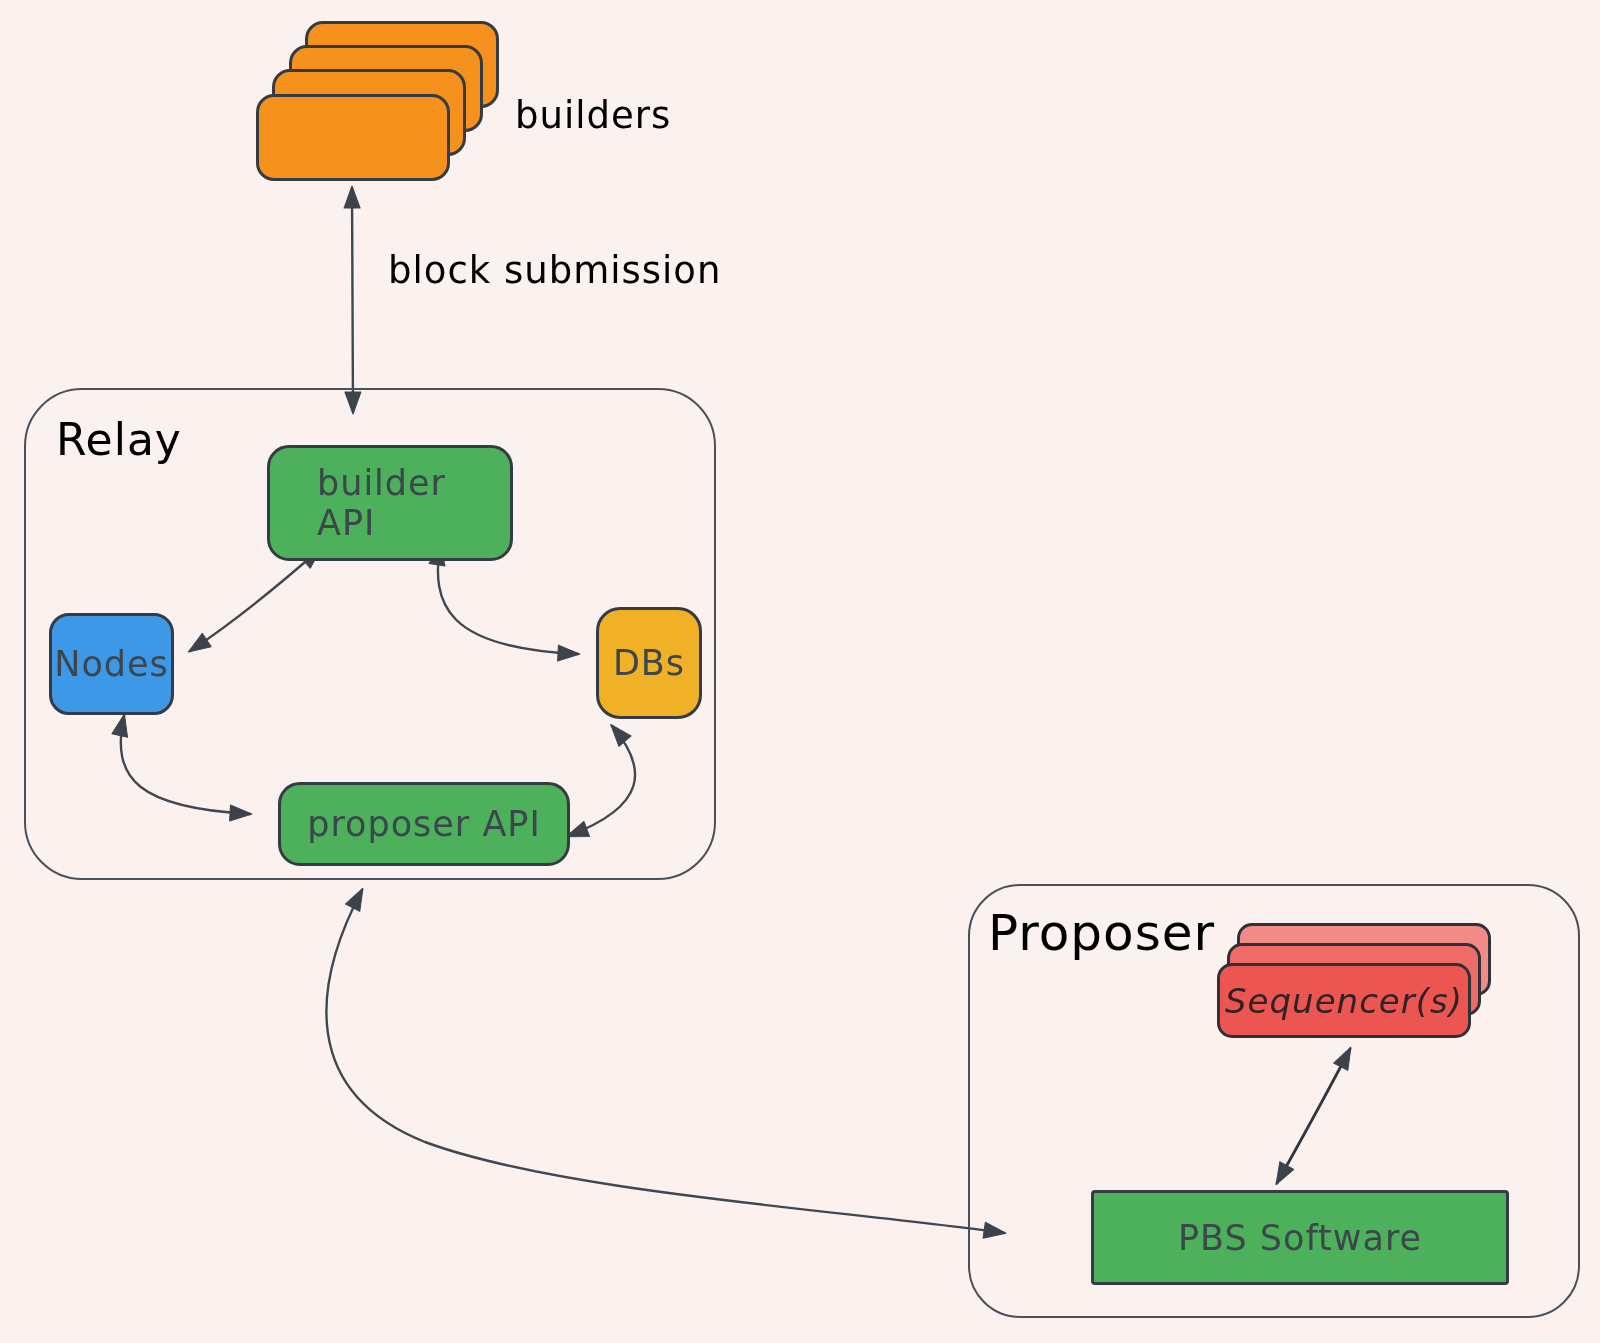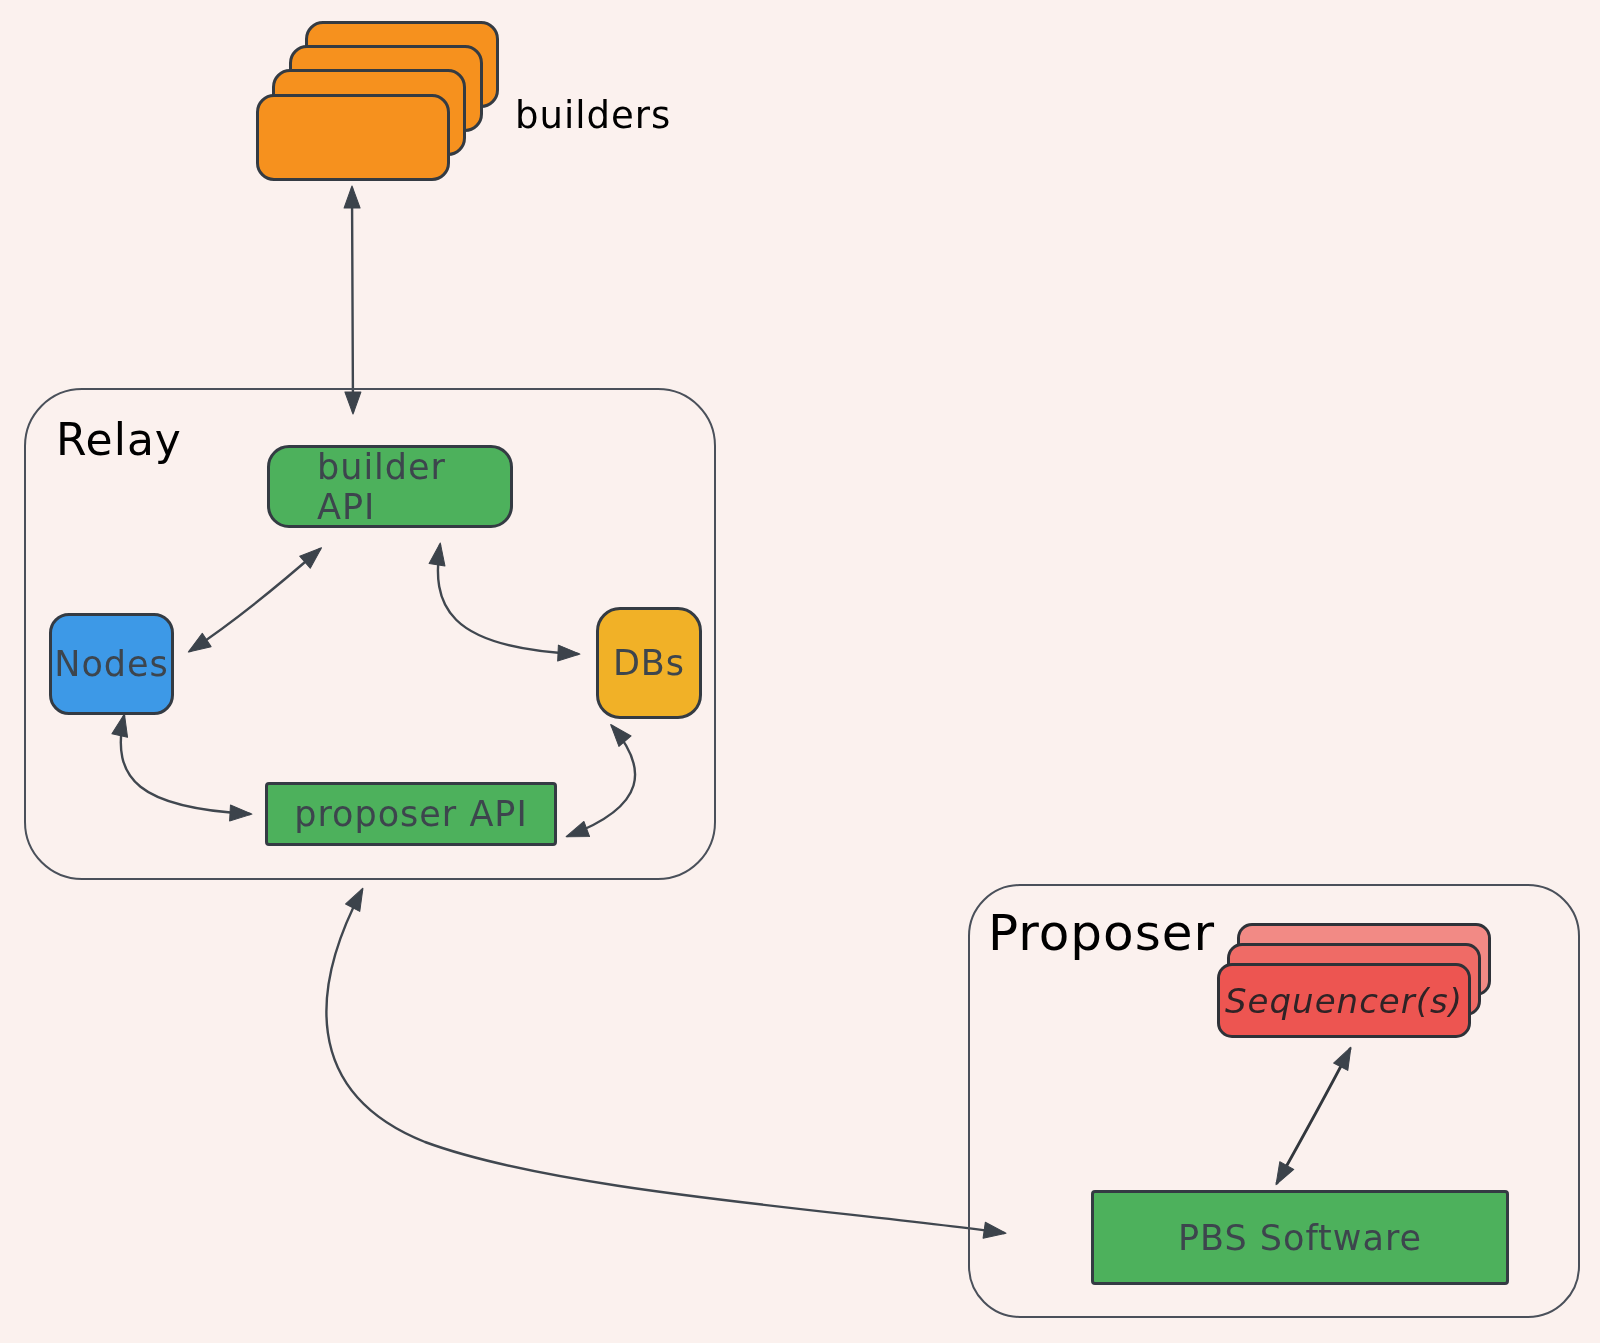--- a/index.html
+++ b/index.html
@@ -72,37 +72,38 @@
   </svg>
 
   <div>
     <div class="stack-card orange-card" style="left:305px; top:21px;"></div>
     <div class="stack-card orange-card" style="left:289px; top:45px;"></div>
     <div class="stack-card orange-card" style="left:272px; top:69px;"></div>
     <div class="stack-card orange-card" style="left:256px; top:94px;"></div>
   </div>
   <div class="free-label" style="left:515px; top:94px;">builders</div>
 
+  <div class="free-label" style="left:388px; top:249px;">block submission</div>
 
   <div class="container-box" style="left:24px; top:388px; width:688px; height:488px; border-radius:58px;"></div>
   <div class="free-label" style="left:56px; top:414px; font-size:44px;">Relay</div>
 
-  <div class="node green" style="left:267px; top:445px; width:246px; height:83px; border-radius:22px;padding-left:47px;">
+  <div class="node green" style="left:267px; top:445px; width:246px; height:116px; border-radius:22px;padding-left:47px;">
     <span>builder API</span>
   </div>
 
   <div class="node yellow" style="left:596px; top:607px; width:106px; height:112px; border-radius:24px;">
     <span>DBs</span>
   </div>
 
   <div class="node blue" style="left:49px; top:613px; width:125px; height:102px; border-radius:20px;">
     <span>Nodes</span>
   </div>
 
-  <div class="node green" style="left:265px; top:782px; width:292px; height:64px; border-radius:4px;">
+  <div class="node green" style="left:278px; top:782px; width:292px; height:84px; border-radius:22px;">
     <span>proposer API</span>
   </div>
 
   <div class="container-box" style="left:968px; top:884px; width:608px; height:430px; border-radius:52px;"></div>
   <div class="free-label" style="left:988px; top:904px; font-size:50px;">Proposer</div>
 
   <div>
     <div class="stack-card red-card" style="left:1237px; top:923px; background:#f28a85;"></div>
     <div class="stack-card red-card" style="left:1227px; top:943px; background:#ef6b66;"></div>
     <div class="stack-card red-card seq-front" style="left:1217px; top:963px; height:75px; background:#ed5551;">

